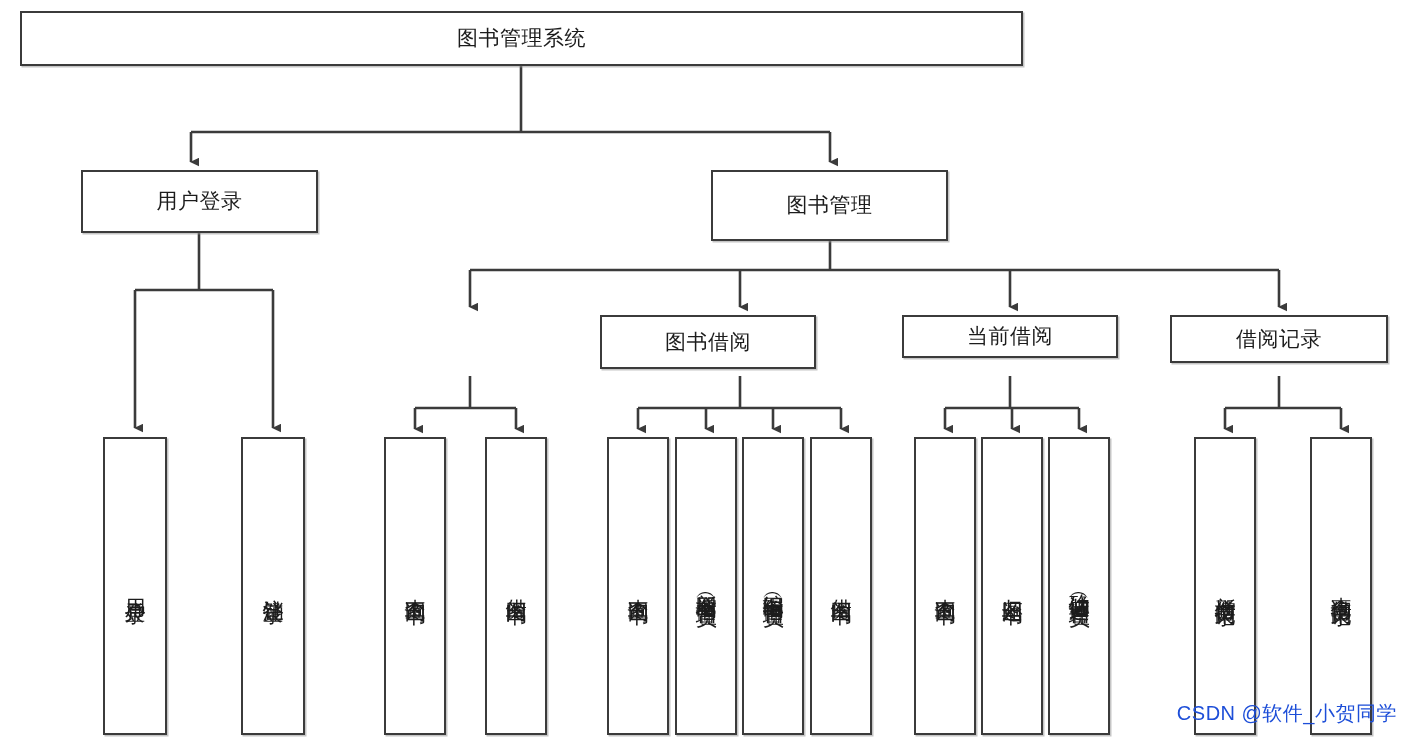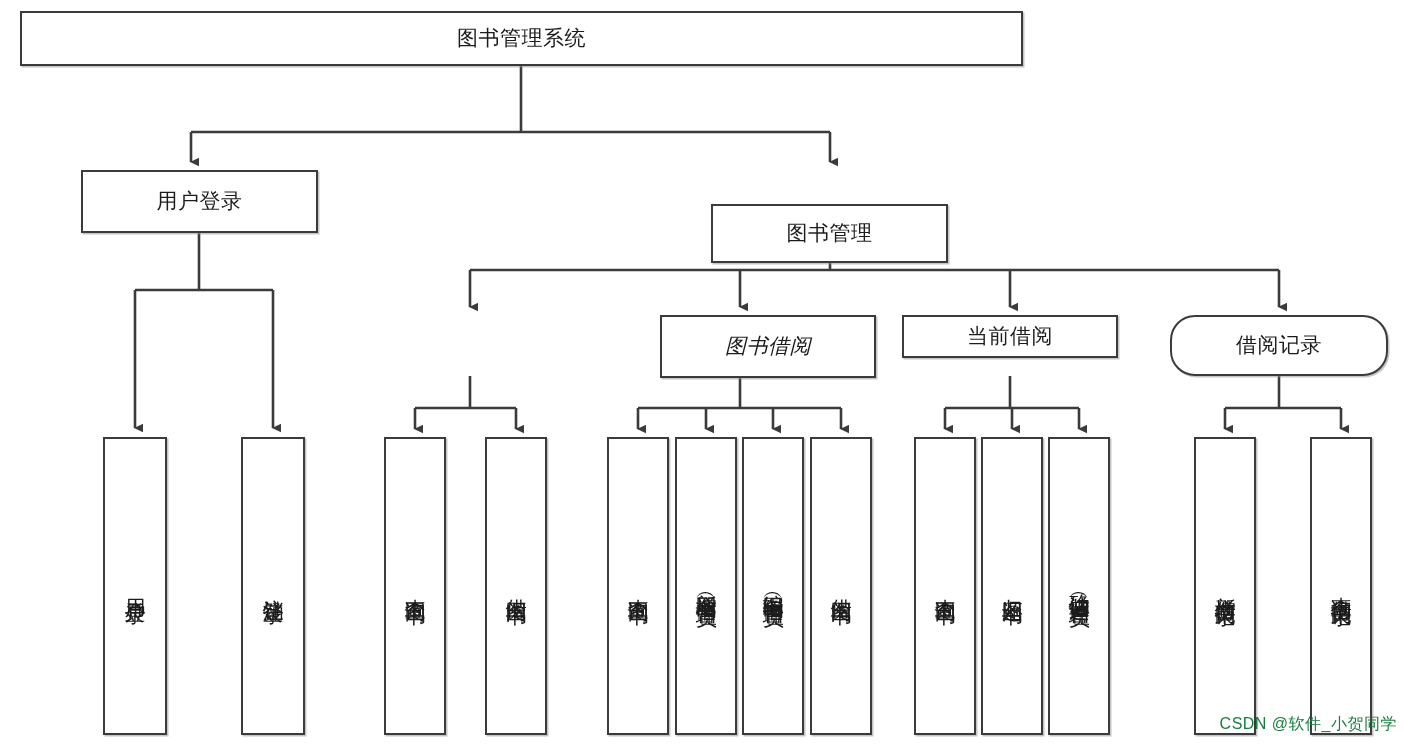--- a/index.html
+++ b/index.html
@@ -50,23 +50,23 @@
     text-orientation: upright;
     font-size: 21px;
     line-height: 1.45;
     letter-spacing: 2px;
     white-space: normal;
     max-height: 280px;
   }
   .watermark {
     position: absolute;
     right: 8px;
-    bottom: 12px;
-    font-size: 16px;
-    color: #15803d;
+    bottom: 20px;
+    font-size: 20px;
+    color: #1d4ed8;
     letter-spacing: 0.5px;
     white-space: nowrap;
     z-index: 5;
   }
 </style>
 </head>
 <body>
 
 <div id="canvas">
 
@@ -120,31 +120,31 @@
     </g>
   </svg>
 
   <div class="node" style="left:20px; top:11px; width:1003px; height:55px;">
     <span class="lbl">图书管理系统</span>
   </div>
 
   <div class="node" style="left:81px; top:170px; width:237px; height:63px;">
     <span class="lbl">用户登录</span>
   </div>
-  <div class="node" style="left:711px; top:170px; width:237px; height:59px;margin-top:34px;">
+  <div class="node" style="left:711px; top:170px; width:237px; height:71px;">
     <span class="lbl">图书管理</span>
   </div>
 
-  <div class="node" style="left:660px; top:315px; width:216px; height:63px;font-style:italic;">
+  <div class="node" style="left:600px; top:315px; width:216px; height:54px;">
     <span class="lbl">图书借阅</span>
   </div>
   <div class="node" style="left:902px; top:315px; width:216px; height:43px;">
     <span class="lbl">当前借阅</span>
   </div>
-  <div class="node" style="left:1170px; top:315px; width:218px; height:61px;border-radius:25px;">
+  <div class="node" style="left:1170px; top:315px; width:218px; height:48px;">
     <span class="lbl">借阅记录</span>
   </div>
 
   <div class="node vert" style="left:103px; top:437px; width:64px; height:298px;">
     <span class="lbl">用户登录</span>
   </div>
   <div class="node vert" style="left:241px; top:437px; width:64px; height:298px;">
     <span class="lbl">注销登录</span>
   </div>
 

